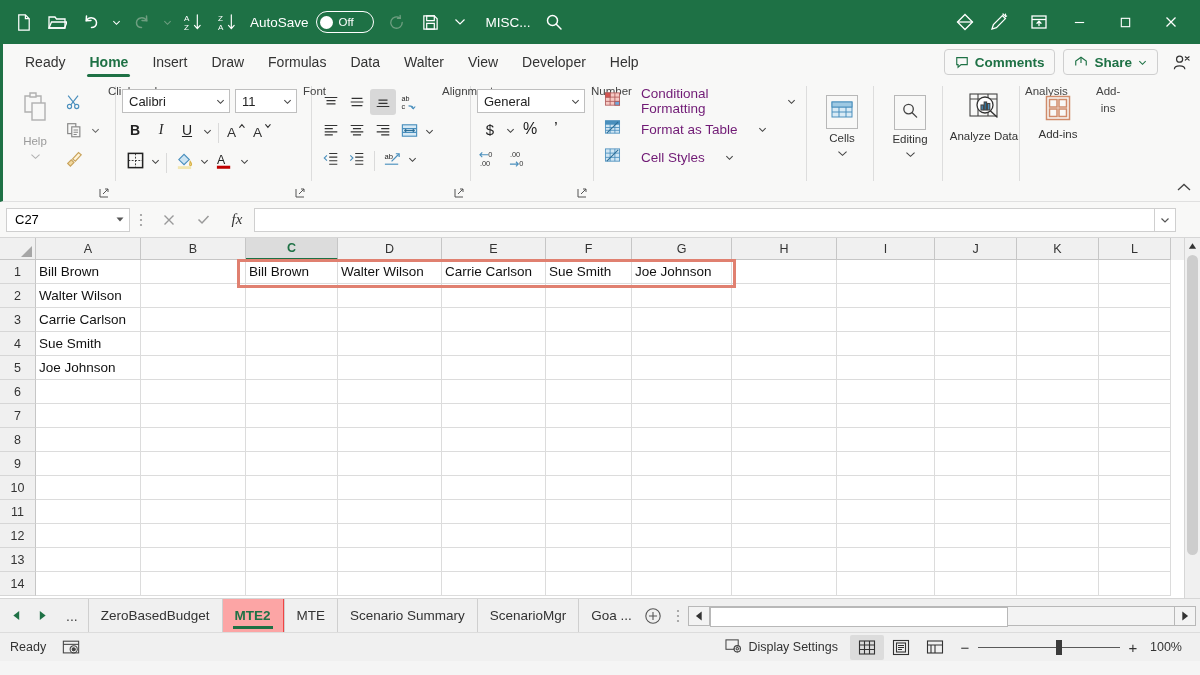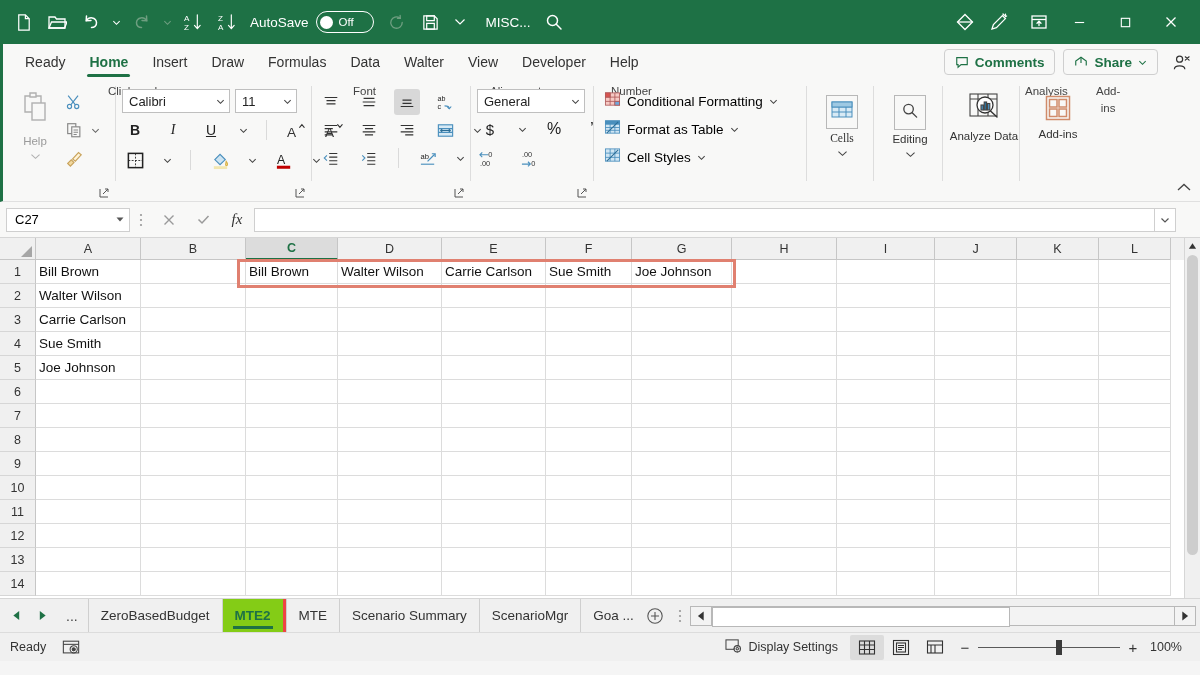--- a/index.html
+++ b/index.html
@@ -97,32 +97,32 @@
   .chev { width: 14px; height: 24px; display:flex; align-items:center; justify-content:center; cursor:pointer; }
 
   
   .combo {
     height: 24px; border: 1px solid #bfbfbf; background: #fff; display: flex;
     align-items: center; padding: 0 4px 0 6px; font-size: 13px; color: #222; cursor: pointer;
   }
   .combo .cval { flex: 1; white-space: nowrap; overflow: hidden; }
   .combo .cchev { margin-left: 4px; }
 
-  .ftoolrow { display: flex; align-items: center; gap: 12px; }
+  .ftoolrow { display: flex; align-items: flex-end; gap: 0px; }
   .tbtn {
     width: 26px; height: 26px; display: flex; align-items: center; justify-content: center;
     font-size: 14px; color: #222; border-radius: 3px; cursor: pointer;
   }
   .tbtn.act { background: #d8d8d8; }
   .vdiv { width: 1px; height: 20px; background: #dadada; margin: 0 4px; }
 
   
   .stylerow {
-    display: flex; align-items: center; gap: 6px; height: 26px; padding: 0 4px;
-    font-size: 13.5px; color: #000000; cursor: pointer; border-radius: 3px;
+    display: flex; align-items: center; gap: 20px; height: 26px; padding: 0 4px;
+    font-size: 13.5px; color: #701a75; cursor: pointer; border-radius: 3px;
   }
 
   
   .fbar {
     height: 36px; background: #f8f8f7; display: flex; align-items: center;
     padding: 0 24px 0 6px; border-bottom: 1px solid #d6d6d6;
   }
   .namebox {
     width: 124px; height: 24px; background: #fff; border: 1px solid #cfcfcf;
     display: flex; align-items: center; padding: 0 4px 0 8px; font-size: 13px; cursor: text;
@@ -185,22 +185,22 @@
     height: 34px; background: #f0f0f0; display: flex; align-items: stretch;
     border-top: 1px solid #d6d6d6;
   }
   .navarrows { display: flex; align-items: center; padding: 0 4px 0 8px; gap: 10px; }
   .navarrow { width: 16px; height: 20px; display:flex; align-items:center; justify-content:center; cursor: pointer; }
   .ellipsis-nav { font-size: 14px; color: #444; padding: 0 6px; cursor: pointer; display:flex; align-items:center;}
   .stab {
     display: flex; align-items: center; padding: 0 12px; font-size: 13.5px; color: #333;
     border-left: 1px solid #cfcfcf; cursor: pointer; background: #f0f0f0;
   }
-  .stab.active { background: #84cc16; color: #1e7145; font-weight: bold; border-left: 1px solid #cfcfcf;
-                 border-right: 3px solid #ef4444; position: relative; }
+  .stab.active { background: #fca5a5; color: #1e7145; font-weight: bold; border-left: 1px solid #cfcfcf;
+                 border-right: 1px solid #ef4444; position: relative; }
   .stab.active::after { content:""; position:absolute; left:10px; right:10px; bottom:3px; height:2.6px; background:#1e7145;}
   .addsheet { width: 34px; display: flex; align-items: center; justify-content: center; cursor: pointer; }
   .tabdots { width: 16px; display:flex; align-items:center; justify-content:center; cursor:pointer;}
   .hscroll-area { flex: 1; display: flex; align-items: center; padding: 3px 4px 3px 2px; }
   .hs-arrow { width: 22px; height: 20px; border: 1px solid #b8b8b8; background:#f3f3f3;
               display:flex; align-items:center; justify-content:center; cursor:pointer; }
   .hs-track { flex: 1; height: 20px; border-top:1px solid #b8b8b8; border-bottom:1px solid #b8b8b8; background:#f3f3f3; }
   .hs-thumb { height:20px; background:#fff; border:1px solid #b8b8b8; width: 298px; cursor:pointer;}
 
   
@@ -751,21 +751,21 @@
               <path d="M1.5 3.5 L5 7 L8.5 3.5"></path>
             </svg>
         </span>
       </div>
     </div>
   </div>
   <div class="grp-div"></div>
 
   <div class="grp" style="width:66px;">
     <div class="grp-body" style="justify-content:center; padding-top:8px;">
-      <div class="bigbtn" style="width:58px;font-family:Liberation Serif, serif;">
+      <div class="bigbtn" style="width:58px;">
         <span style="border:1px solid #b8b8b8; padding:4px; display:block;">
           <svg width="22" height="20" viewBox="0 0 22 20" fill="none" stroke="#4a8fbd" stroke-width="1">
             <rect x="1" y="2" width="20" height="15" fill="#d8eaf5"></rect>
             <path d="M1 7 H21 M1 12 H21 M8 2 V17 M15 2 V17"></path>
             <rect x="1" y="2" width="20" height="5" fill="#9ec9e3"></rect>
           </svg>
         </span>
         <span class="lbl dark">Cells</span>
         <span class="cv">
           <svg width="11" height="9" viewBox="0 0 12 10" fill="none" stroke="#444" stroke-width="1.2">

